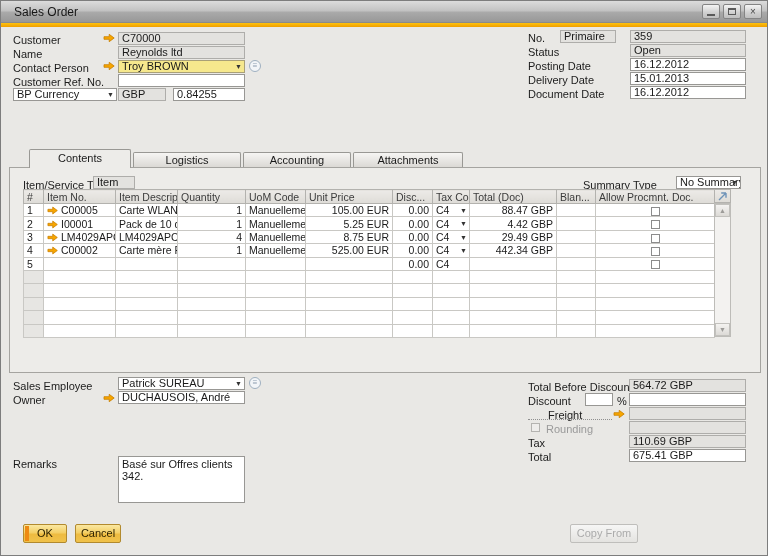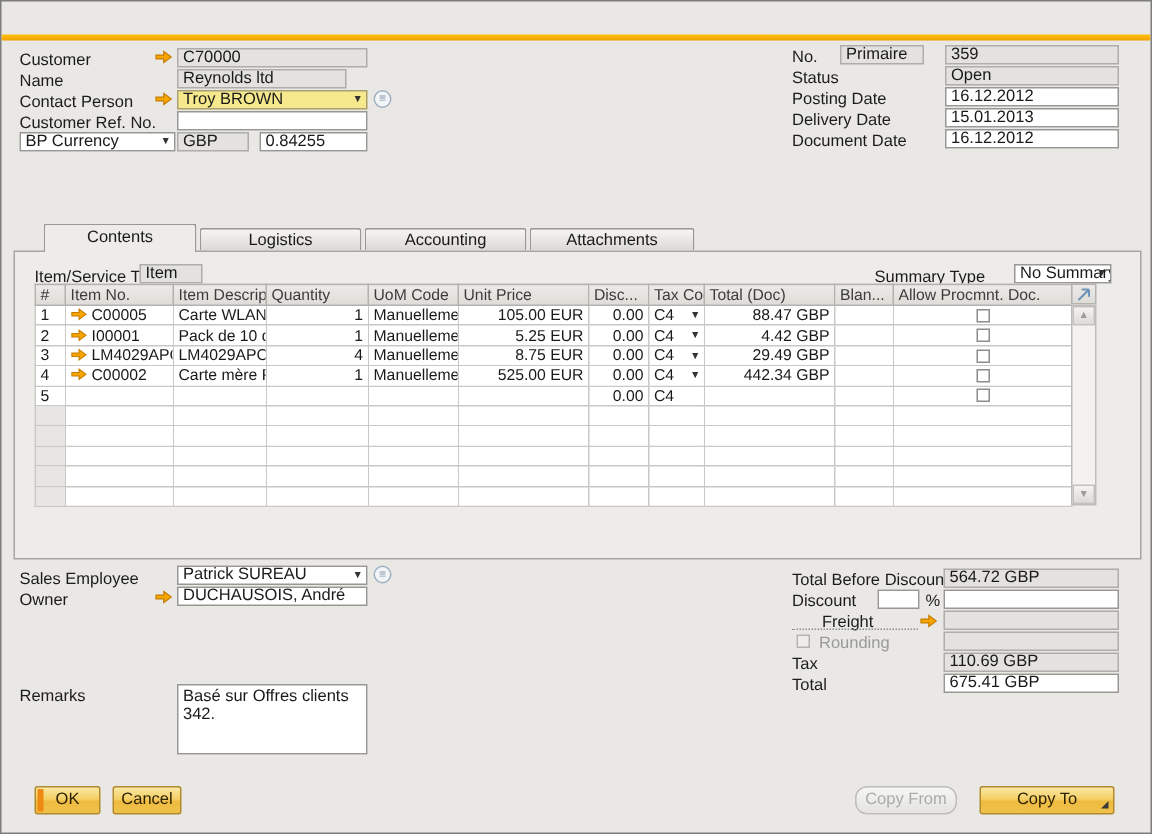--- a/index.html
+++ b/index.html
@@ -104,21 +104,21 @@
     background:linear-gradient(180deg,#fae8a2 0%,#f4cf66 45%,#eebb40 55%,#f0c24b 100%);
     border:1px solid #b28a2e;border-radius:2px;color:#2e2300;font-size:11px;
   }
   .btn .defstripe{position:absolute;left:1px;top:1px;bottom:1px;width:4px;background:#ee8a11;}
   .btn .menu-tri{
     position:absolute;right:3px;bottom:3px;width:0;height:0;
     border-bottom:5px solid #3a3a3a;border-left:5px solid transparent;
   }
   .btn.disabled{
     background:linear-gradient(180deg,#f6f6f5,#e4e3e0);
-    border-color:#bfbebb;color:#ababab;border-radius:8px;
+    border-color:#bfbebb;color:#ababab;
   }
   .freight-underline{position:absolute;border-bottom:1px dotted #8f8f8f;height:1px;}
   textarea.remarks{
     position:absolute;resize:none;background:#fff;border:1px solid #989794;
     font-family:"Liberation Sans",sans-serif;font-size:11px;padding:1px 3px;
     color:#1a1a1a;
   }
 </style>
 </head>
 <body>
@@ -126,30 +126,44 @@
 <svg width="0" height="0" style="position:absolute">
   <defs>
     <g id="linkarrow">
       <path d="M1 3.2h5.2V0.8l5 3.7-5 3.7V5.8H1z" fill="#f7a600" stroke="#c87d00" stroke-width="0.8"></path>
     </g>
   </defs>
 </svg>
 
 <div class="window">
 
+  <div class="titlebar">
+    <span class="title">Sales Order</span>
+    <span class="winbtns">
+      <span class="winbtn">
+          <span class="glyph-min"></span>
+        </span>
+      <span class="winbtn">
+          <span class="glyph-max"></span>
+        </span>
+      <span class="winbtn">
+          <span>×</span>
+        </span>
+    </span>
+  </div>
   <div class="goldstripe"></div>
 
   <div class="lbl" style="left:12px;top:33px;">Customer</div>
   <svg class="larrow" style="left:102px;top:32px;" viewBox="0 0 13 9">
       <use href="#linkarrow"></use>
     </svg>
   <div class="fld" style="left:117px;top:31px;width:127px;">C70000</div>
 
   <div class="lbl" style="left:12px;top:47px;">Name</div>
-  <div class="fld" style="left:117px;top:45px;width:113px;">Reynolds ltd</div>
+  <div class="fld" style="left:117px;top:45px;width:127px;">Reynolds ltd</div>
 
   <div class="lbl" style="left:12px;top:61px;">Contact Person</div>
   <svg class="larrow" style="left:102px;top:60px;" viewBox="0 0 13 9">
       <use href="#linkarrow"></use>
     </svg>
   <div class="fld yellow" style="left:117px;top:59px;width:127px;">
     <span>Troy BROWN</span>
     <span class="dd">▼</span>
   </div>
   <span class="circle-icon" style="left:248px;top:59px;">≡</span>
@@ -418,18 +432,14 @@
   <div class="btn" style="left:22px;top:523px;width:44px;">
     <span class="defstripe"></span>
     <span>OK</span>
   </div>
   <div class="btn" style="left:74px;top:523px;width:46px;">
     <span>Cancel</span>
   </div>
   <div class="btn disabled" style="left:569px;top:523px;width:68px;">
     <span>Copy From</span>
   </div>
-  <div class="btn" style="left:652px;top:523px;width:90px;">
-    <span>Copy To</span>
-    <span class="menu-tri"></span>
-  </div>
 
 </div>
 
 </body></html>

